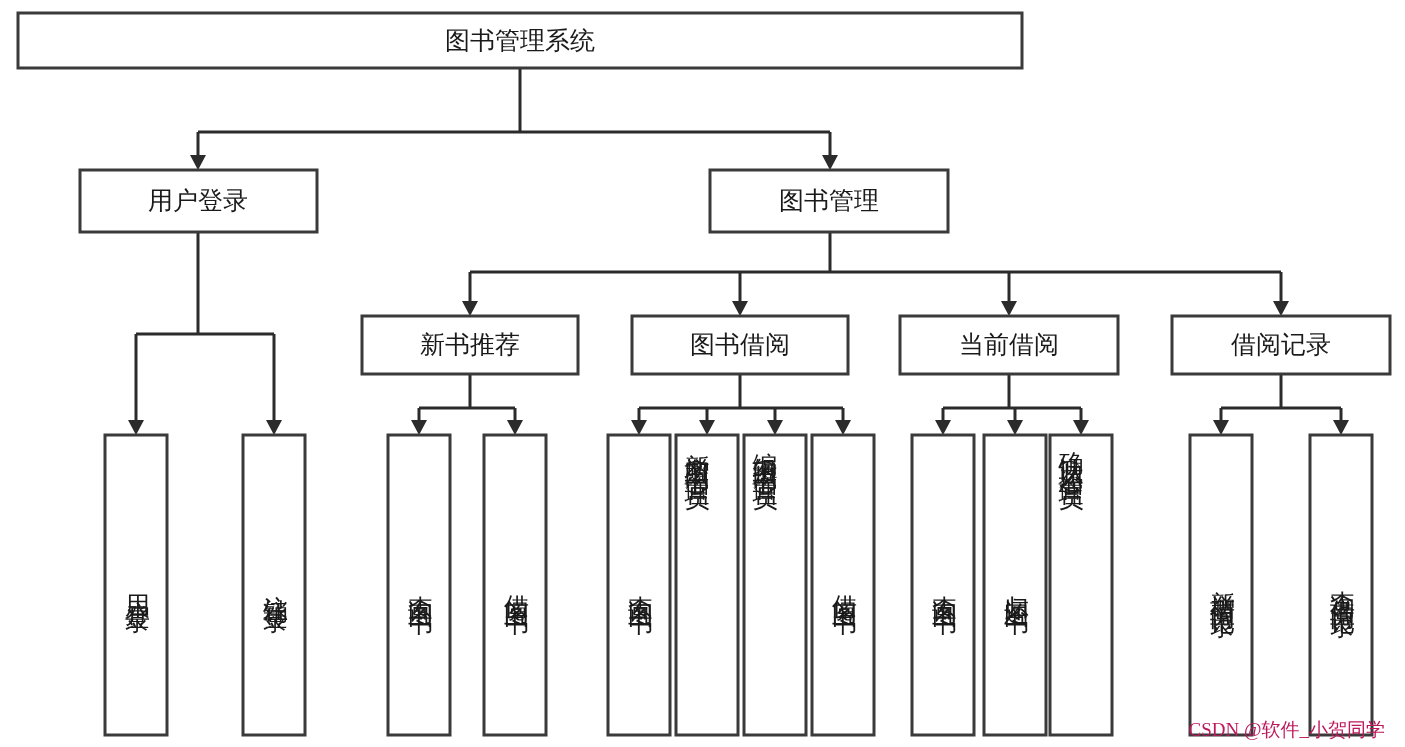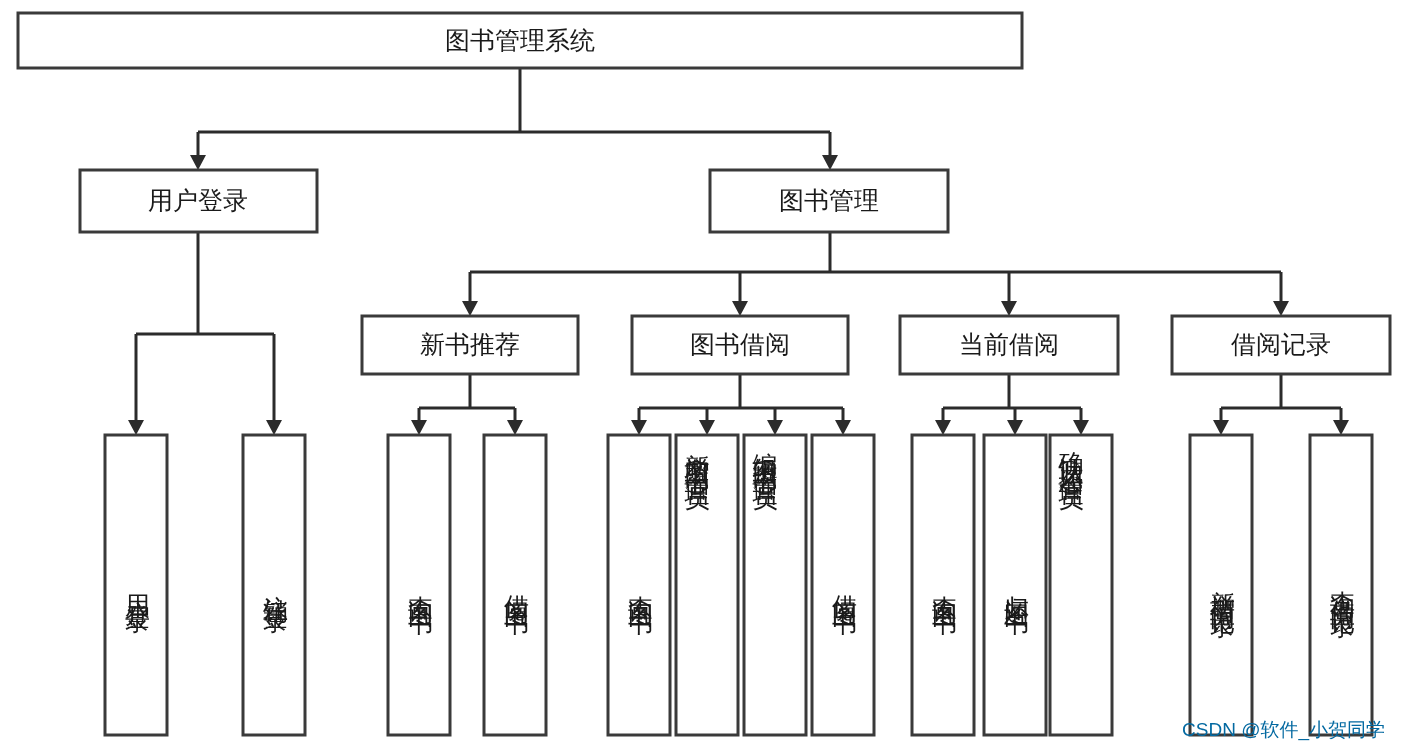--- a/index.html
+++ b/index.html
@@ -53,23 +53,23 @@
   .label-v {
     font-size: 25px;
     writing-mode: vertical-rl;
     text-orientation: upright;
     letter-spacing: 5px;
   }
   .watermark {
     position: absolute;
     right: 8px;
     bottom: 4px;
-    font-family: Liberation Sans, sans-serif;
+    font-family: Liberation Serif, serif;
     font-size: 19px;
-    color: #0369a1;
+    color: #be185d;
     white-space: nowrap;
     user-select: none;
   }
 </style>
 </head>
 <body>
 
 <div id="diagram-root">
 
   <svg id="tree-svg" viewBox="0 0 1405 747">

